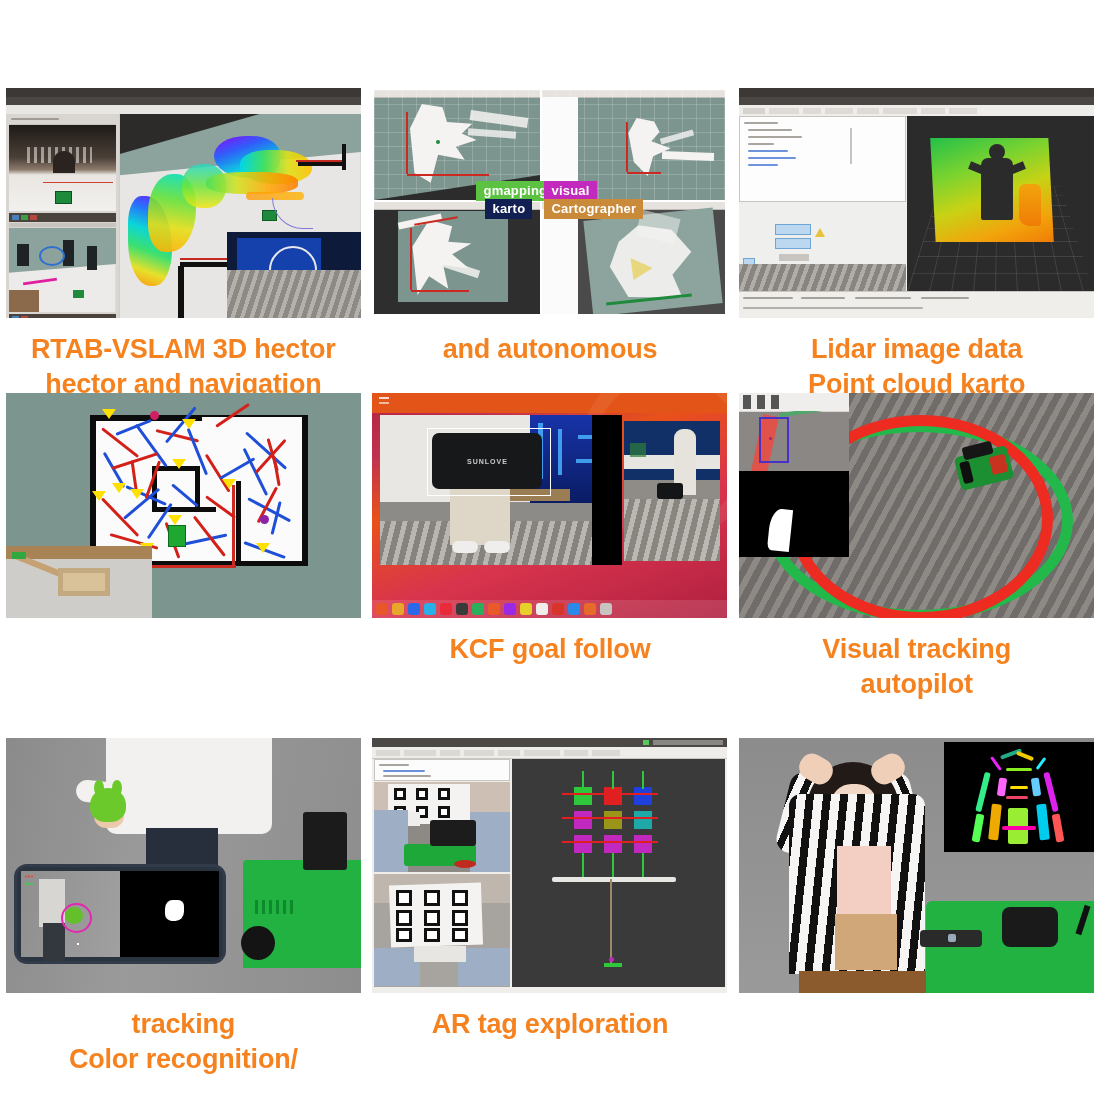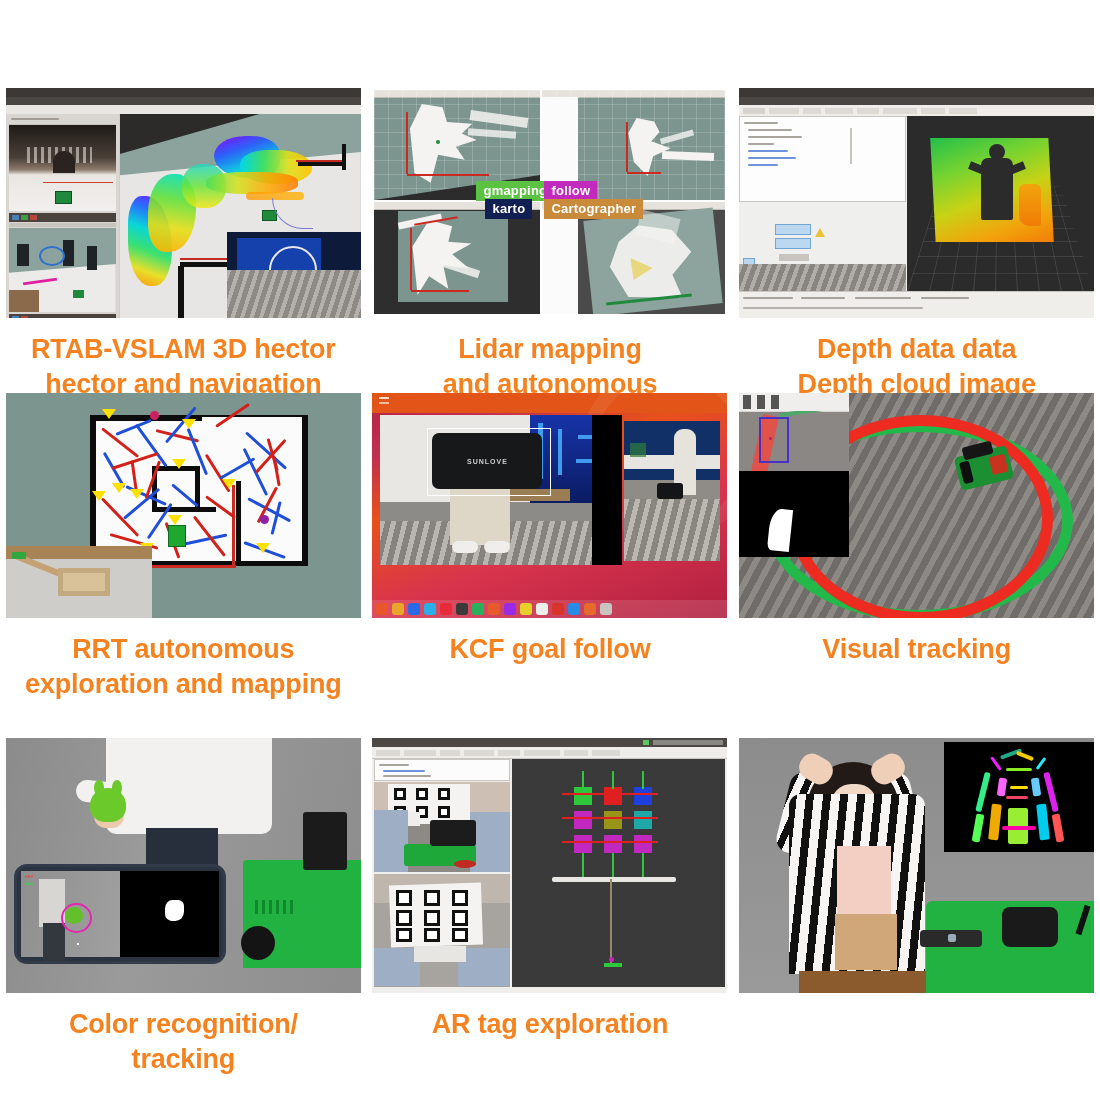--- a/index.html
+++ b/index.html
@@ -343,26 +343,25 @@
         <div class="pbar"></div>
         <div class="whitecol" style="left:0;top:7px;width:36px;bottom:0;"></div>
         <div style="position:absolute;left:46px;top:12px;width:130px;height:96px;background:#8ca49d;transform:rotate(-6deg);"></div>
         <div class="mapblob" style="left:62px;top:22px;width:96px;height:80px;opacity:.92;transform:rotate(-6deg);clip-path:polygon(40% 0,74% 10%,92% 40%,70% 66%,78% 96%,22% 88%,6% 48%,18% 18%);"></div>
         <div class="mapblob" style="left:96px;top:12px;width:40px;height:26px;opacity:.5;transform:rotate(14deg);"></div>
         <div style="position:absolute;left:88px;top:56px;width:22px;height:22px;background:#e8d26a;opacity:.85;clip-path:polygon(0 0,100% 46%,14% 100%);"></div>
         <div style="position:absolute;left:64px;top:96px;width:86px;height:3px;background:#1f8a3c;transform:rotate(-6deg);"></div>
       </div>
 
       <span class="label" style="left:104px;top:93px;background:#5cc242;">gmapping</span>
-      <span class="label" style="left:172px;top:93px;background:#c229bd;">follow</span>
+      <span class="label" style="left:172px;top:93px;background:#c229bd;">visual</span>
       <span class="label" style="left:113px;top:111px;background:#111f52;">karto</span>
       <span class="label" style="left:172px;top:111px;background:#c98a3a;">Cartographer</span>
     </div>
     <div class="caption">
-      <div>Lidar mapping</div>
       <div>and autonomous</div>
     </div>
   </div>
 
   <div class="cell r1">
     <div class="shot t3" style="background:#f2f0ed;">
       <div class="rv-top"></div>
       <div class="rv-title"></div>
       <div class="toolbar">
         <div class="tinybox" style="left:4px;top:3px;width:22px;height:6px;background:#cfcbc6;"></div>
@@ -409,22 +408,22 @@
       </div>
       <div class="statusbar">
         <div class="tinyline" style="left:4px;top:5px;width:50px;"></div>
         <div class="tinyline" style="left:62px;top:5px;width:44px;"></div>
         <div class="tinyline" style="left:116px;top:5px;width:56px;"></div>
         <div class="tinyline" style="left:182px;top:5px;width:48px;"></div>
         <div class="tinyline" style="left:4px;top:15px;width:180px;background:#a09c97;"></div>
       </div>
     </div>
     <div class="caption">
-      <div>Depth data data</div>
-      <div>Depth cloud image</div>
+      <div>Lidar image data</div>
+      <div>Point cloud karto</div>
     </div>
   </div>
 
   <div class="cell r2">
     <div class="shot t4">
       <div class="mapwhite"></div>
       <div class="wall" style="left:84px;top:22px;width:218px;height:6px;"></div>
       <div class="wall" style="left:84px;top:22px;width:6px;height:152px;"></div>
       <div class="wall" style="left:296px;top:22px;width:6px;height:150px;"></div>
       <div class="wall" style="left:90px;top:168px;width:212px;height:5px;"></div>
@@ -482,24 +481,20 @@
       <div class="dotp" style="left:144px;top:18px;background:#cf1f62;"></div>
       <div class="dotp" style="left:254px;top:122px;"></div>
       <div class="robotg"></div>
 
       <div class="deskphoto">
         <div class="stick"></div>
         <div class="deskbox"></div>
         <div style="position:absolute;left:6px;top:6px;width:14px;height:7px;background:#2fa83f;"></div>
       </div>
     </div>
-    <div class="caption">
-      <div>RRT autonomous</div>
-      <div>exploration and mapping</div>
-    </div>
   </div>
 
   <div class="cell r2">
     <div class="shot t5">
       <div class="desk"></div>
       <div class="topbar"></div>
       <div class="swirl"></div>
       <div style="position:absolute;left:7px;top:4px;width:10px;height:2px;background:#fff;opacity:.8;"></div>
       <div style="position:absolute;left:7px;top:9px;width:10px;height:2px;background:#fff;opacity:.6;"></div>
 
@@ -573,20 +568,21 @@
         <div style="position:absolute;left:4px;top:2px;width:8px;height:14px;background:#555;"></div>
         <div style="position:absolute;left:18px;top:2px;width:8px;height:14px;background:#555;"></div>
         <div style="position:absolute;left:32px;top:2px;width:8px;height:14px;background:#555;"></div>
       </div>
       <div class="inset2">
         <div class="mask"></div>
       </div>
     </div>
     <div class="caption">
       <div>Visual tracking</div>
+      <div>autopilot</div>
     </div>
   </div>
 
   <div class="cell r3">
     <div class="shot t7">
       <div class="bg"></div>
       <div class="shirt"></div>
       <div class="pants"></div>
       <div class="arm"></div>
       <div class="hand"></div>
@@ -610,22 +606,22 @@
             <span class="ptxt" style="top:10px;color:#32d74b;">Area</span>
             <div style="position:absolute;left:56px;top:72px;width:2px;height:2px;background:#fff;"></div>
           </div>
           <div class="pright">
             <div class="pmask"></div>
           </div>
         </div>
       </div>
     </div>
     <div class="caption">
+      <div>tracking</div>
       <div>Color recognition/</div>
-      <div>tracking</div>
     </div>
   </div>
 
   <div class="cell r3">
     <div class="shot t8" style="background:#f0eeeb;">
       <div class="topstrip">
         <div style="position:absolute;right:4px;top:2px;width:70px;height:5px;background:#c8c5c0;opacity:.5;"></div>
         <div style="position:absolute;right:78px;top:2px;width:6px;height:5px;background:#5ac85a;"></div>
       </div>
       <div class="tools">

